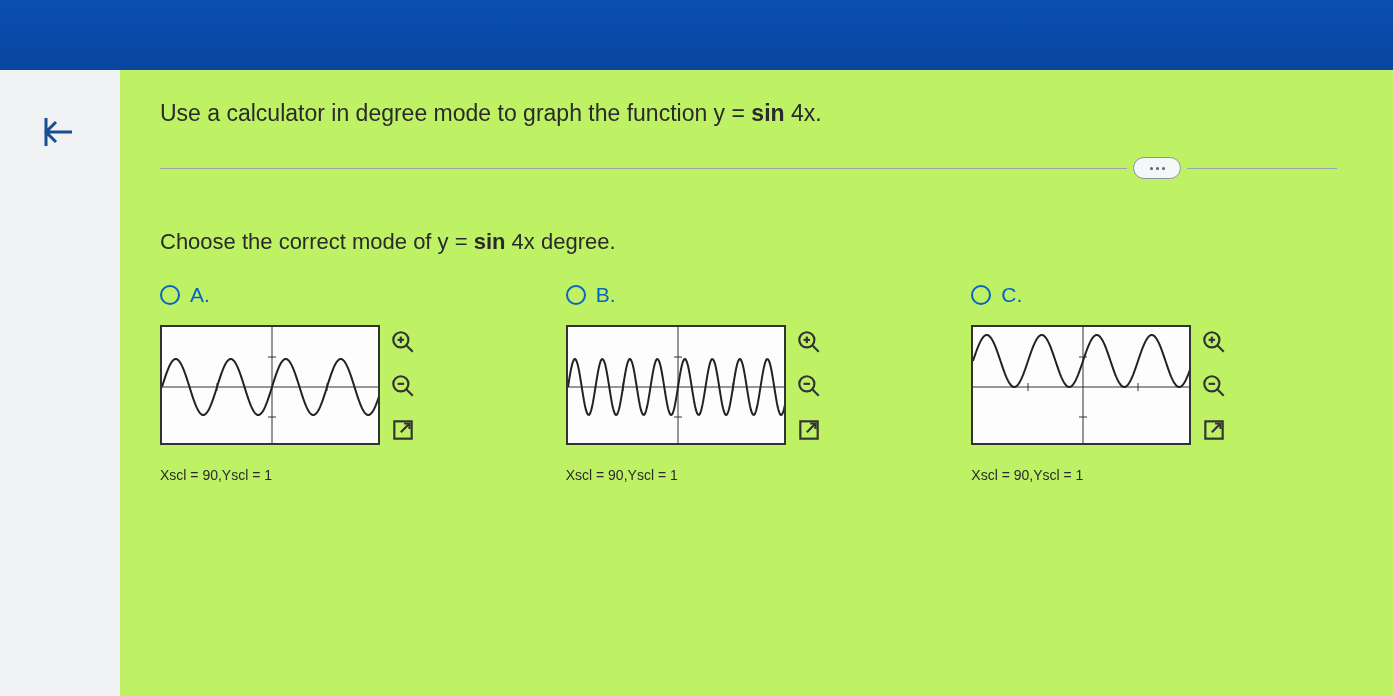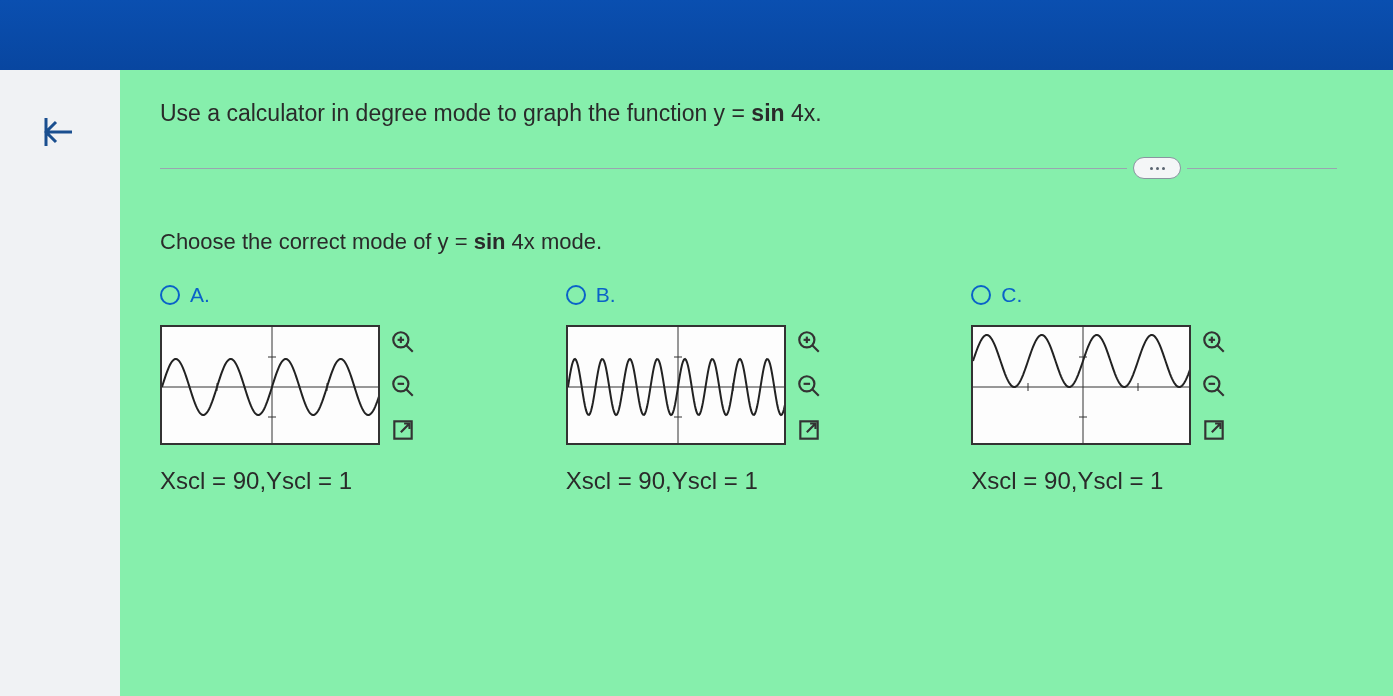--- a/index.html
+++ b/index.html
@@ -23,21 +23,21 @@
   width: 120px;
   background: #f0f2f4;
   padding-top: 40px;
   display: flex;
   justify-content: center;
   align-items: flex-start;
 }
 .back-btn svg { width: 44px; height: 44px; stroke: #1a4f8f; stroke-width: 3; fill: none; }
 .content {
   flex: 1;
-  background: #86efac;
+  background: #bef264;
   padding: 30px 56px 20px 40px;
 }
 .question-text {
   font-size: 23px;
   color: #2a2a2a;
   margin-bottom: 30px;
 }
 .bold { font-weight: bold; }
 .divider-row {
   display: flex;
@@ -85,21 +85,21 @@
 .graph-box {
   width: 220px; height: 120px;
   border: 2px solid #333;
   background: #fdfdfd;
   position: relative;
   overflow: hidden;
 }
 .tool-col { display: flex; flex-direction: column; gap: 18px; padding-top: 4px; }
 .tool-btn { width: 26px; height: 26px; display:flex; align-items:center; justify-content:center; cursor:pointer; }
 .tool-btn svg { stroke: #333; fill: none; stroke-width: 2; }
-.scale-text { font-size: 24px; color: #2a2a2a; margin-top: 22px; }
+.scale-text { font-size: 14px; color: #2a2a2a; margin-top: 22px; }
 .graph-box svg { position:absolute; top:0; left:0; }
 </style>
 </head>
 <body>
 
 <div class="top-bar"></div>
 
 <div class="main-area">
   <div class="left-col">
     <div class="back-btn">
@@ -119,21 +119,21 @@
       <div class="divider-line"></div>
       <div class="more-pill">
         <span></span>
           <span></span>
           <span></span>
       </div>
       <div class="divider-line" style="flex:0 0 150px"></div>
     </div>
 
     <p class="subprompt">
-      <span>Choose the correct mode of y = </span><span class="bold">sin</span><span> 4x mode.</span>
+      <span>Choose the correct mode of y = </span><span class="bold">sin</span><span> 4x degree.</span>
     </p>
 
     <div class="options-row">
 
       <div class="option">
         <div class="option-header">
           <div class="radio"></div>
           <span class="option-label">A.</span>
         </div>
         <div class="graph-row">

